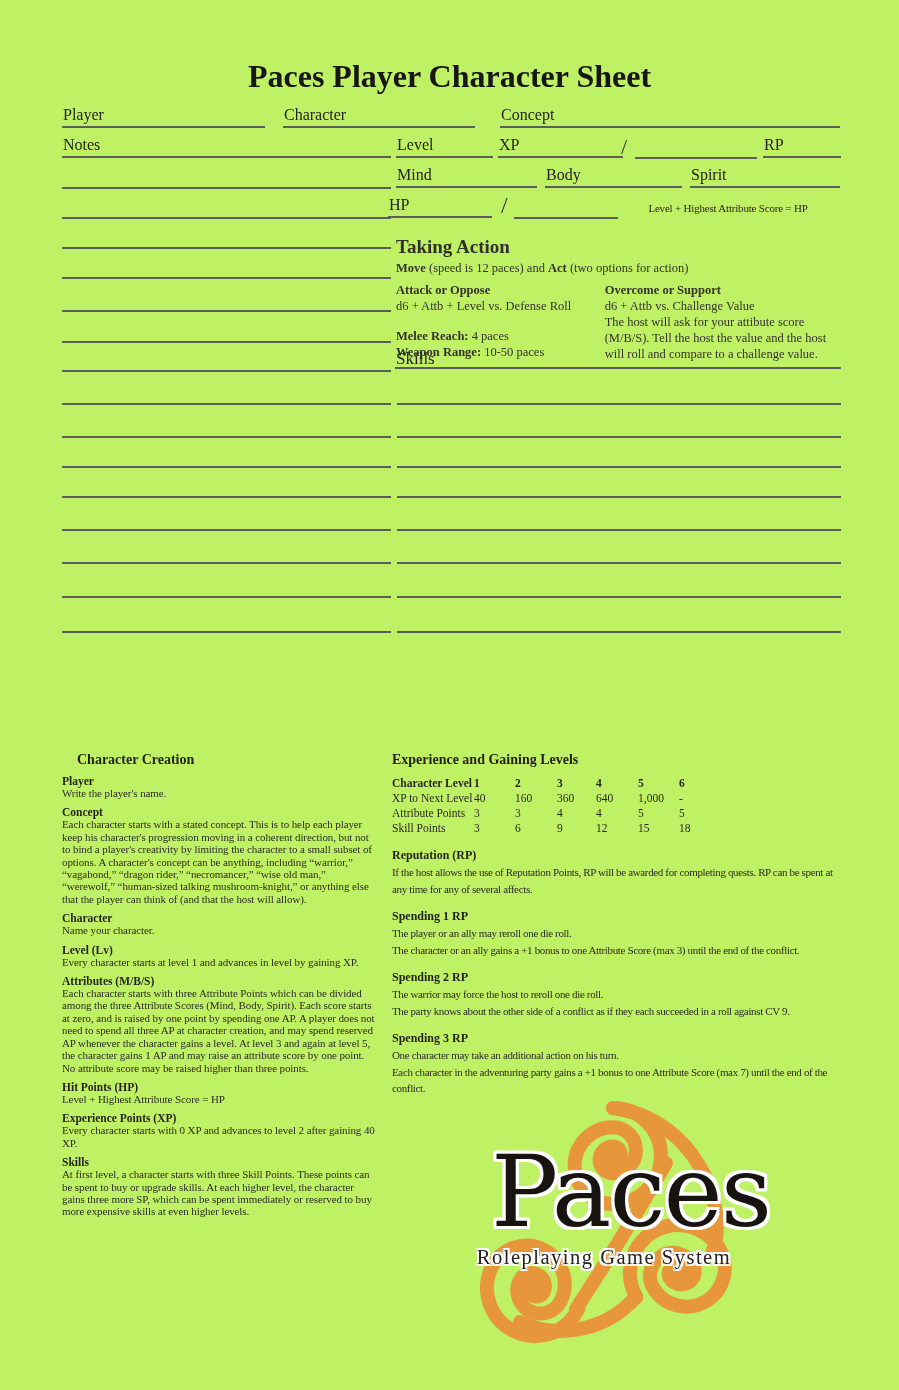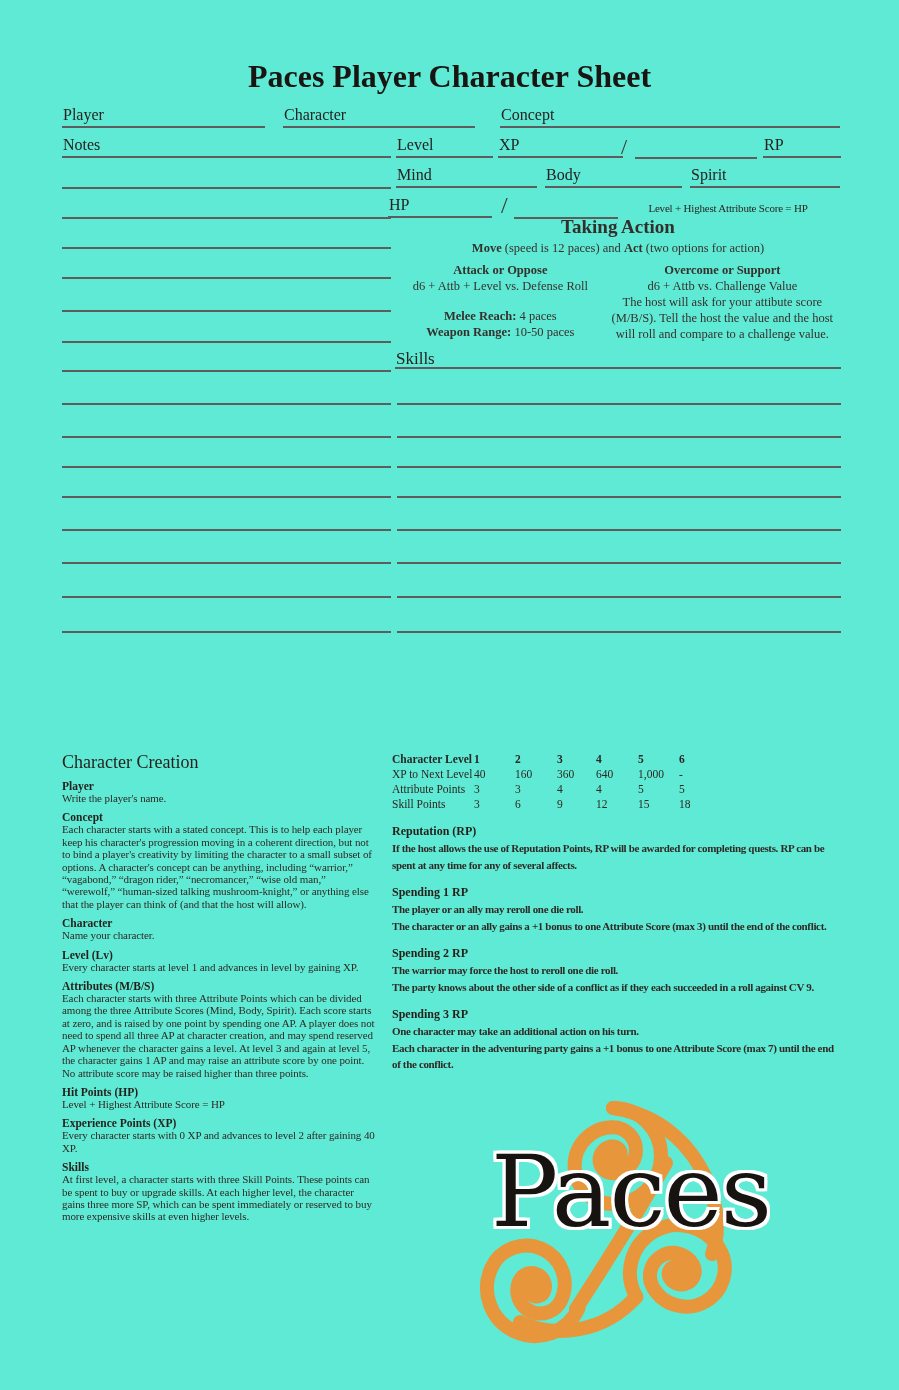--- a/index.html
+++ b/index.html
@@ -1,57 +1,57 @@
 <!DOCTYPE html>
 <html><head>
 <meta charset="utf-8">
 <style>
   * { margin:0; padding:0; box-sizing:border-box; }
   html,body { background:#ffffff; }
-  .page { position:relative; width:899px; height:1390px; background:#5eead4;
+  .page { position:relative; width:899px; height:1390px; background:#bef264;
           font-family:"Liberation Serif", serif; color:#2b2622; overflow:hidden; }
 
   .title { position:absolute; top:58px; left:0; width:100%; text-align:center;
            font-size:32px; font-weight:bold; color:#181512; }
 
   
   .field { position:absolute; border-bottom:2px solid #5d5d5d; height:22px; }
   .field > span { font-size:16px; color:#262220; display:inline-block; padding-left:1px; }
   .rule { position:absolute; border-top:2px solid #5d5d5d; height:0; }
   .slash { position:absolute; font-size:22px; color:#3a3733; font-style:normal; }
   .formula-note { position:absolute; font-size:11px; letter-spacing:-0.2px; color:#2b2622; text-align:center; }
 
   
-  .ta { position:absolute; left:396px; top:216px; width:444px; text-align:center; color:#36312c; }
+  .ta { position:absolute; left:396px; top:236px; width:444px; color:#36312c; }
   .ta-title { font-size:19px; font-weight:bold; color:#332f2a; }
   .ta-sub { font-size:12.5px; margin-top:3px; }
   .ta-cols { display:flex; margin-top:6px; font-size:12.5px; line-height:1.28; }
   .ta-col-l { width:47%; }
   .ta-col-r { width:53%; }
   .ta-gap { margin-top:14px; }
   b { font-weight:bold; }
 
   .skills-label { position:absolute; left:396px; top:349px; font-size:17px; color:#262220; }
 
   
   .cc { position:absolute; left:62px; top:752px; width:317px; }
-  .cc-title { font-size:18px; font-weight:normal; color:#241f1b; margin-bottom:6px; }
+  .cc-title { font-size:14px; font-weight:bold; color:#241f1b; margin-bottom:6px;margin-left:15px; }
   .cc-sec { margin-top:7px; }
   .cc-sec h4 { font-size:11.5px; font-weight:bold; color:#241f1b; }
   .cc-sec p { font-size:11px; line-height:12.4px; letter-spacing:-0.1px; color:#2f2a25; }
 
   .xl { position:absolute; left:392px; top:752px; width:452px; }
   .xl-title { font-size:14px; font-weight:bold; color:#241f1b; margin-bottom:8px; }
   .xrow { display:grid; grid-template-columns:82px 41px 42px 39px 42px 41px auto;
           font-size:11.5px; line-height:15px; }
   .xrow .lab { font-weight:normal; }
   .xrow.hdr span { font-weight:bold; }
   .rp-sec { margin-top:12px; }
   .rp-sec h4 { font-size:12px; font-weight:bold; color:#241f1b; margin-bottom:1px; }
-  .rp-sec p { font-size:11px; line-height:16.5px; letter-spacing:-0.35px; color:#2f2a25;font-weight:bold; }
+  .rp-sec p { font-size:11px; line-height:16.5px; letter-spacing:-0.35px; color:#2f2a25; }
 
   
   .logo { position:absolute; left:438px; top:1078px; width:332px; height:272px; }
   .logo svg { position:absolute; left:0; top:0; }
   .logo-word { position:absolute; top:64px; left:0; width:100%; text-align:right;
                font-family:"DejaVu Serif", serif; font-size:100px; line-height:1;
                color:#171310; letter-spacing:-2px;
                text-shadow:-3px -3px 0 #fff,3px -3px 0 #fff,-3px 3px 0 #fff,3px 3px 0 #fff,
                            -3px 0 0 #fff,3px 0 0 #fff,0 -3px 0 #fff,0 3px 0 #fff; }
   .logo-tag { position:absolute; top:168px; left:0; width:100%; text-align:center;
@@ -161,20 +161,21 @@
       <h4>Experience Points (XP)</h4>
       <p>Every character starts with 0 XP and advances to level 2 after gaining 40 XP.</p>
     </div>
     <div class="cc-sec">
       <h4>Skills</h4>
       <p>At first level, a character starts with three Skill Points. These points can be spent to buy or upgrade skills. At each higher level, the character gains three more SP, which can be spent immediately or reserved to buy more expensive skills at even higher levels.</p>
     </div>
   </div>
 
   <div class="xl">
+    <div class="xl-title">Experience and Gaining Levels</div>
 
     <div class="xrow hdr">
       <span class="lab">Character Level</span>
       <span>1</span>
       <span>2</span>
       <span>3</span>
       <span>4</span>
       <span>5</span>
       <span>6</span>
     </div>
@@ -235,15 +236,16 @@
       <g fill="none" stroke="#E8963C" stroke-width="14" stroke-linecap="round">
         <path d="M 175 30 C 256 40 293 128 274 176"></path>
         <path d="M 228 85 C 205 125 168 185 138 231"></path>
         <path d="M 198 219 C 165 256 115 260 82 244"></path>
         <use href="#spiral" transform="translate(175,78) rotate(-90)"></use>
         <use href="#spiral" transform="translate(97,210) rotate(25)"></use>
         <use href="#spiral" transform="translate(240,195) rotate(150)"></use>
       </g>
     </svg>
     <div class="logo-word">Paces</div>
+    <div class="logo-tag">Roleplaying Game System</div>
   </div>
 
 </div>
 
 </body></html>

